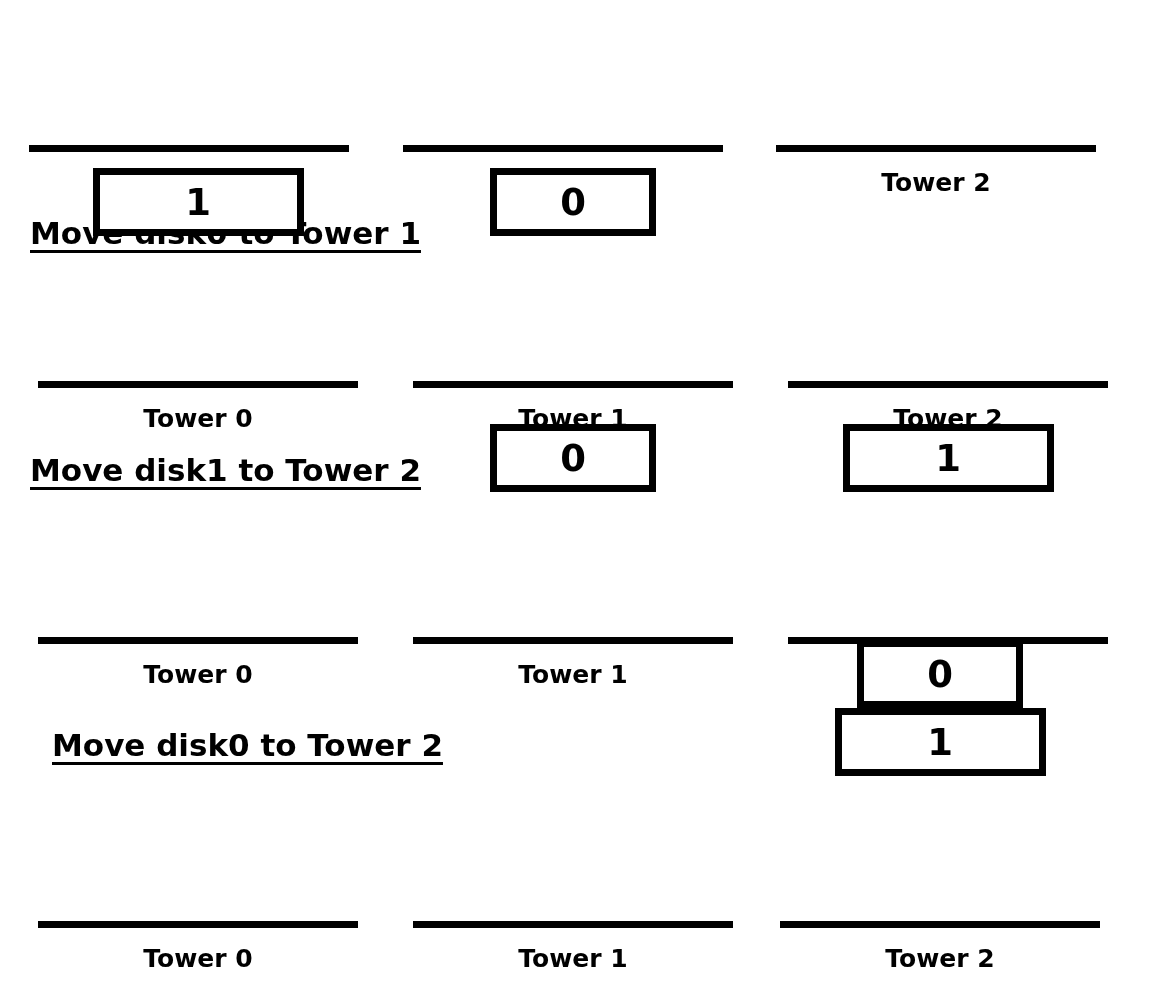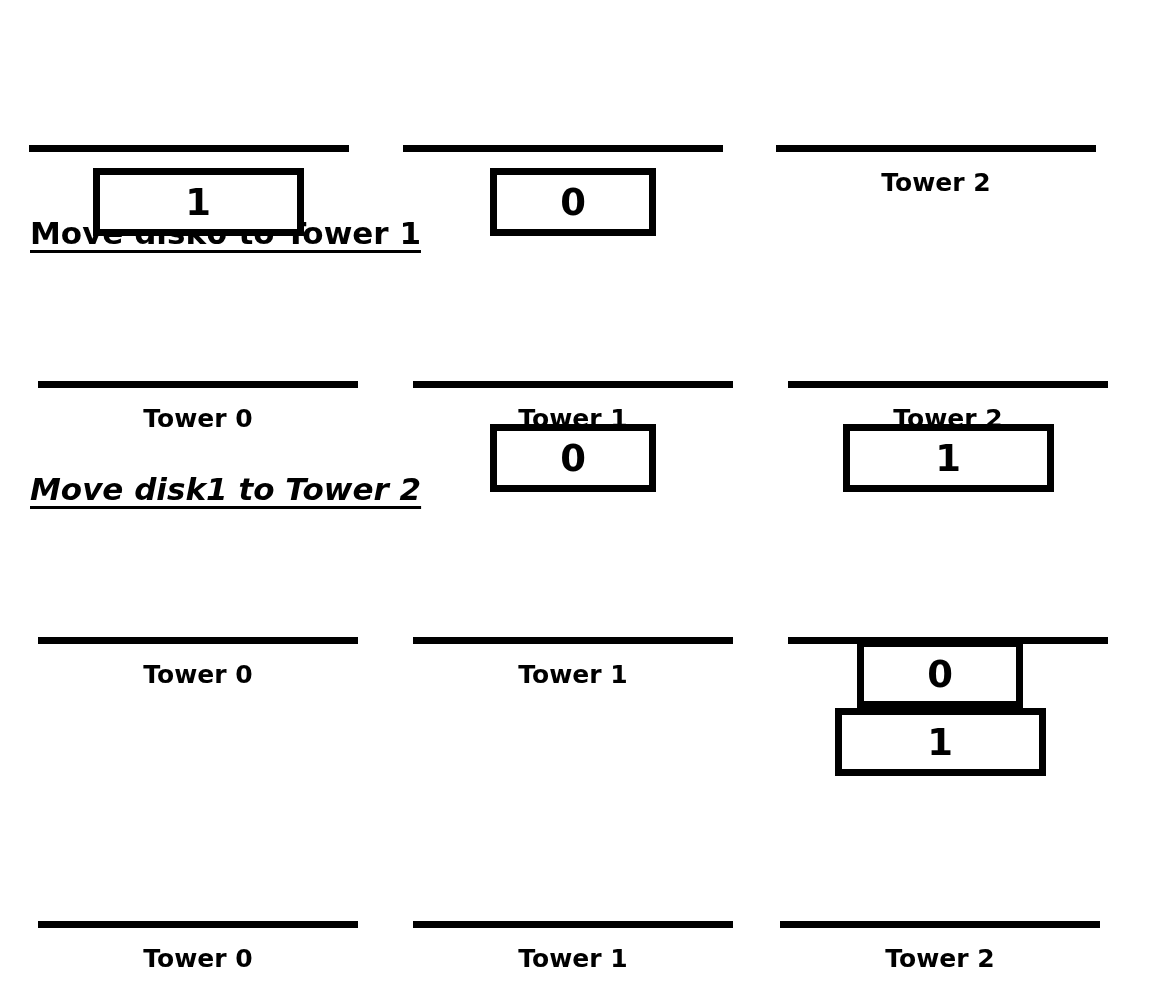--- a/index.html
+++ b/index.html
@@ -135,21 +135,21 @@
     </div>
 
     <div class="tower" style="left:778px;">
       <div class="disk-stack" style="top:-69px; height:69px;"></div>
       <div class="tower-base" style="top:145px;"></div>
       <div class="tower-label" style="top:168px;">Tower 2</div>
     </div>
 
   </div>
 
-  <div class="move-text" style="left:30px; top:471px;font-style:italic;">Move disk1 to Tower 2</div>
+  <div class="move-text" style="left:30px; top:452px;">Move disk1 to Tower 2</div>
 
   <div class="tower-row" style="top:492px;">
 
     <div class="tower" style="left:28px;">
       <div class="disk-stack" style="top:-69px; height:69px;"></div>
       <div class="tower-base" style="top:145px;"></div>
       <div class="tower-label" style="top:168px;">Tower 0</div>
     </div>
 
     <div class="tower" style="left:403px;">
@@ -163,20 +163,21 @@
     <div class="tower" style="left:778px;">
       <div class="disk-stack" style="top:-69px; height:69px;">
         <div class="disk size-1">1</div>
       </div>
       <div class="tower-base" style="top:145px;"></div>
       <div class="tower-label" style="top:168px;">Tower 2</div>
     </div>
 
   </div>
 
+  <div class="move-text" style="left:52px; top:727px;">Move disk0 to Tower 2</div>
 
   <div class="tower-row" style="top:776px;">
 
     <div class="tower" style="left:28px;">
       <div class="disk-stack" style="top:-138px; height:138px;"></div>
       <div class="tower-base" style="top:145px;"></div>
       <div class="tower-label" style="top:168px;">Tower 0</div>
     </div>
 
     <div class="tower" style="left:403px;">

